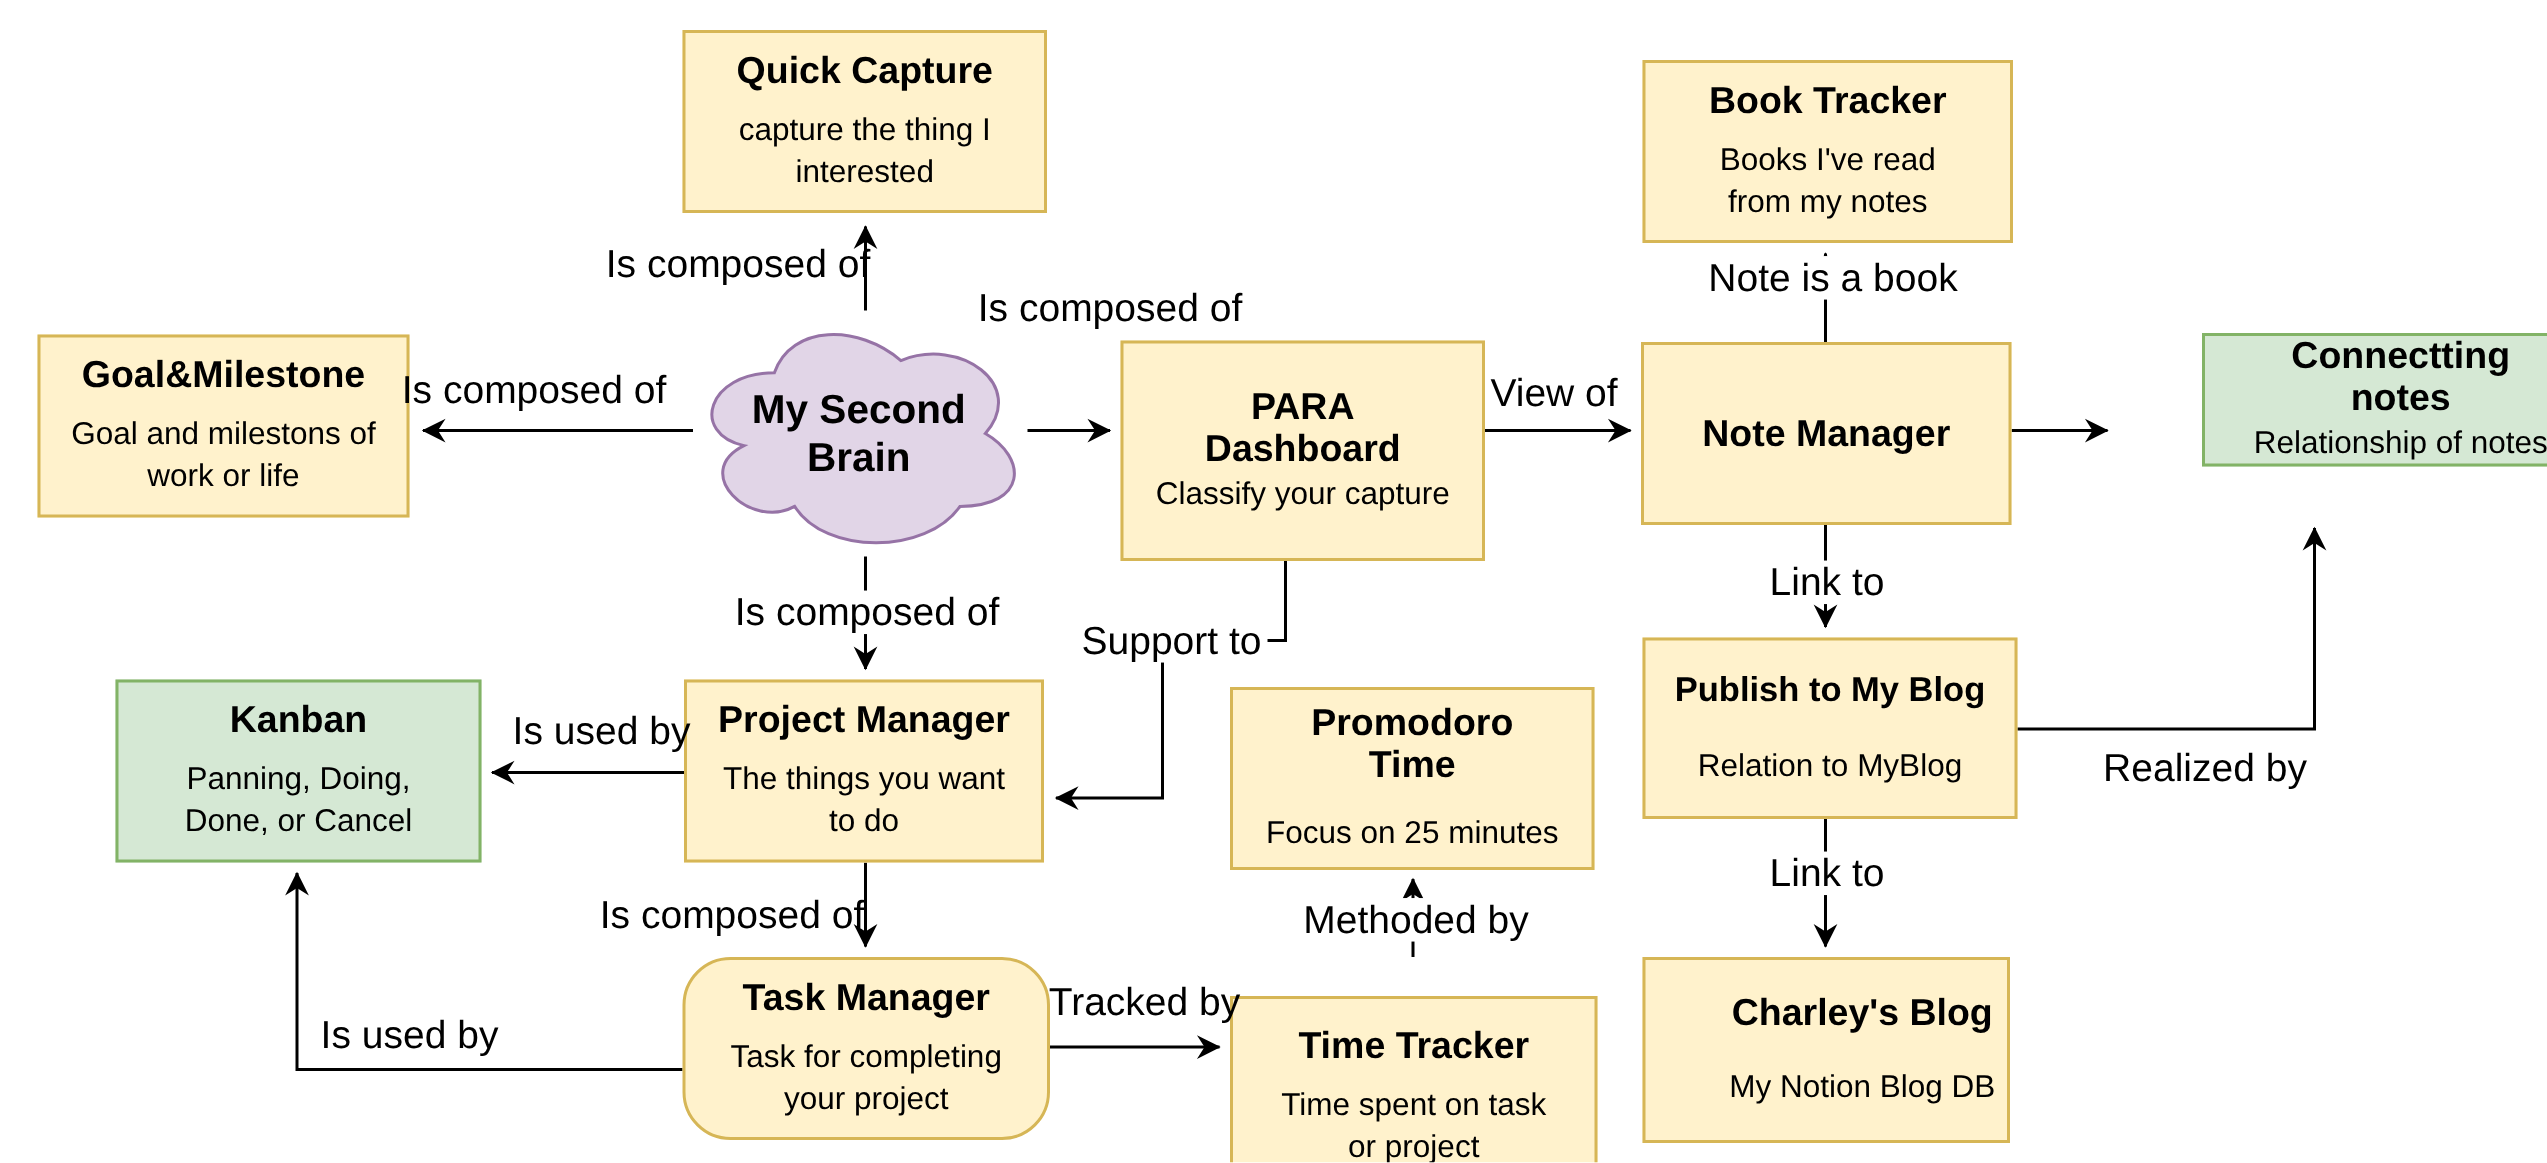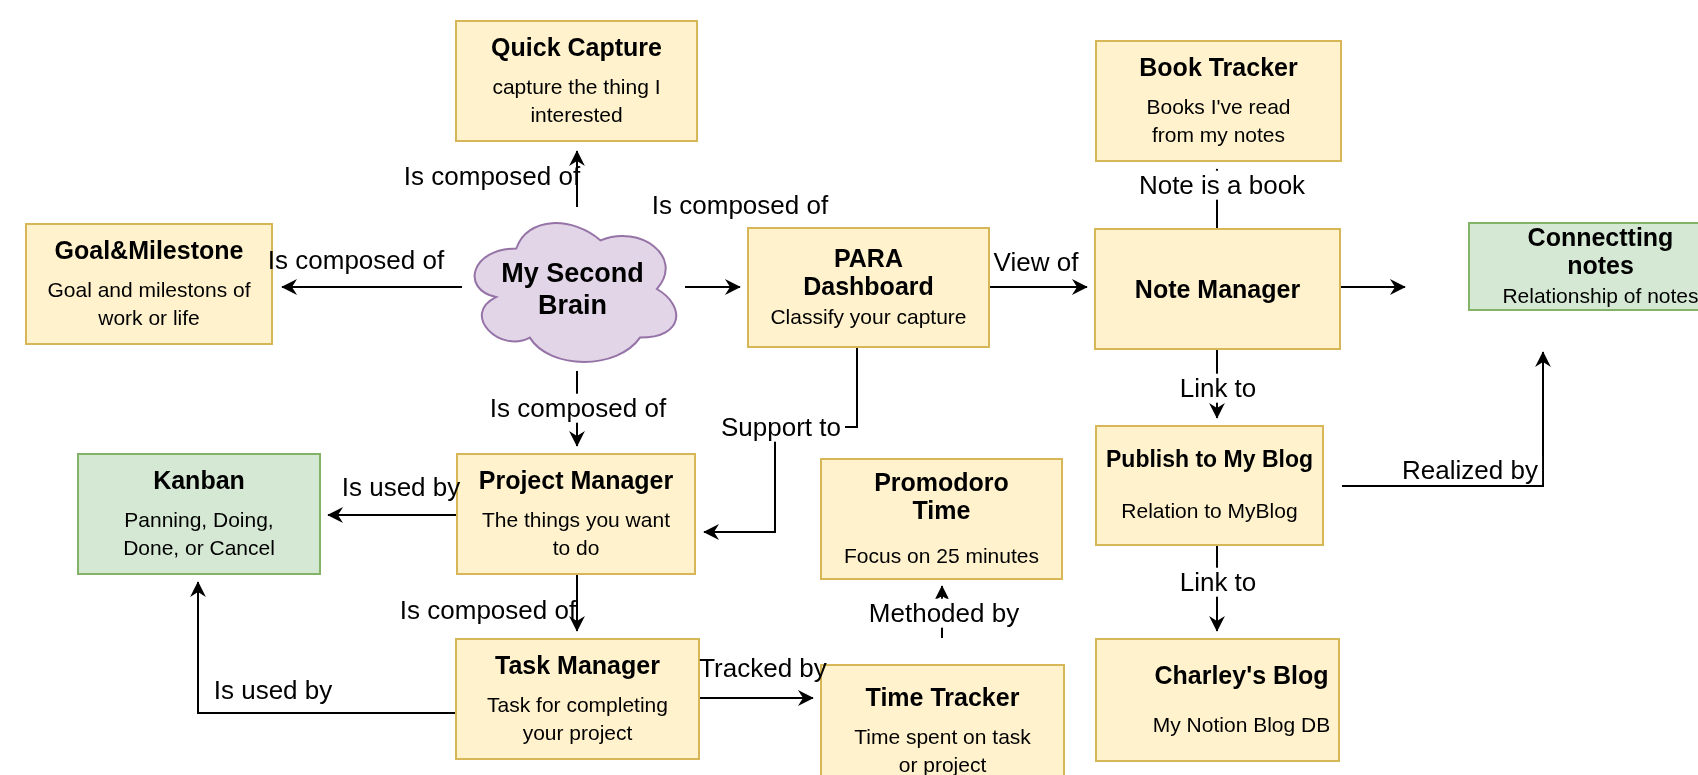--- a/index.html
+++ b/index.html
@@ -72,21 +72,21 @@
     <div class="node-sub">Books I've read
 from my notes</div>
   </div>
 
   <div class="node yellow" style="left:25px;top:223px;width:248px;height:122px;">
     <div class="node-title">Goal&amp;Milestone</div>
     <div class="node-sub">Goal and milestons of
 work or life</div>
   </div>
 
-  <div class="node yellow" style="left:747px;top:227px;width:243px;height:121px;gap:3px;">
+  <div class="node yellow" style="left:747px;top:227px;width:243px;height:147px;gap:3px;">
     <div class="node-title">PARA
 Dashboard</div>
     <div class="node-sub">Classify your capture</div>
   </div>
 
   <div class="node yellow" style="left:1094px;top:228px;width:247px;height:122px;">
     <div class="node-title">Note Manager</div>
   </div>
 
   <div class="node green" style="left:1468px;top:222px;width:265px;height:89px;gap:3px;">
@@ -106,26 +106,26 @@
     <div class="node-sub">The things you want
 to do</div>
   </div>
 
   <div class="node yellow" style="left:820px;top:458px;width:243px;height:122px;gap:18px;">
     <div class="node-title">Promodoro
 Time</div>
     <div class="node-sub">Focus on 25 minutes</div>
   </div>
 
-  <div class="node yellow" style="left:1095px;top:425px;width:229px;height:121px;gap:24px;">
+  <div class="node yellow" style="left:1095px;top:425px;width:250px;height:121px;gap:24px;">
     <div class="node-title title-sm">Publish to My Blog</div>
     <div class="node-sub">Relation to MyBlog</div>
   </div>
 
-  <div class="node yellow" style="left:455px;top:638px;width:245px;height:122px;">
+  <div class="node yellow" style="left:455px;top:638px;width:245px;height:122px;border-radius:32px;">
     <div class="node-title">Task Manager</div>
     <div class="node-sub">Task for completing
 your project</div>
   </div>
 
   <div class="node yellow" style="left:820px;top:664px;width:245px;height:133px;">
     <div class="node-title">Time Tracker</div>
     <div class="node-sub">Time spent on task
 or project</div>
   </div>
@@ -136,21 +136,21 @@
   </div>
 
   <div class="edge-label" style="left:492px;top:176px;">Is composed of</div>
   <div class="edge-label" style="left:356px;top:260px;">Is composed of</div>
   <div class="edge-label" style="left:740px;top:205px;">Is composed of</div>
   <div class="edge-label on-line" style="left:578px;top:408px;">Is composed of</div>
   <div class="edge-label on-line" style="left:781px;top:427px;">Support to</div>
   <div class="edge-label" style="left:1036px;top:262px;">View of</div>
   <div class="edge-label on-line" style="left:1222px;top:185px;">Note is a book</div>
   <div class="edge-label on-line" style="left:1218px;top:388px;">Link to</div>
-  <div class="edge-label on-line" style="left:1470px;top:470px;">Realized by</div>
+  <div class="edge-label on-line" style="left:1470px;top:512px;">Realized by</div>
   <div class="edge-label on-line" style="left:1218px;top:582px;">Link to</div>
   <div class="edge-label" style="left:401px;top:487px;">Is used by</div>
   <div class="edge-label" style="left:488px;top:610px;">Is composed of</div>
   <div class="edge-label" style="left:763px;top:668px;">Tracked by</div>
   <div class="edge-label on-line" style="left:944px;top:613px;">Methoded by</div>
   <div class="edge-label" style="left:273px;top:690px;">Is used by</div>
 
 </div>
 
 </body></html>

